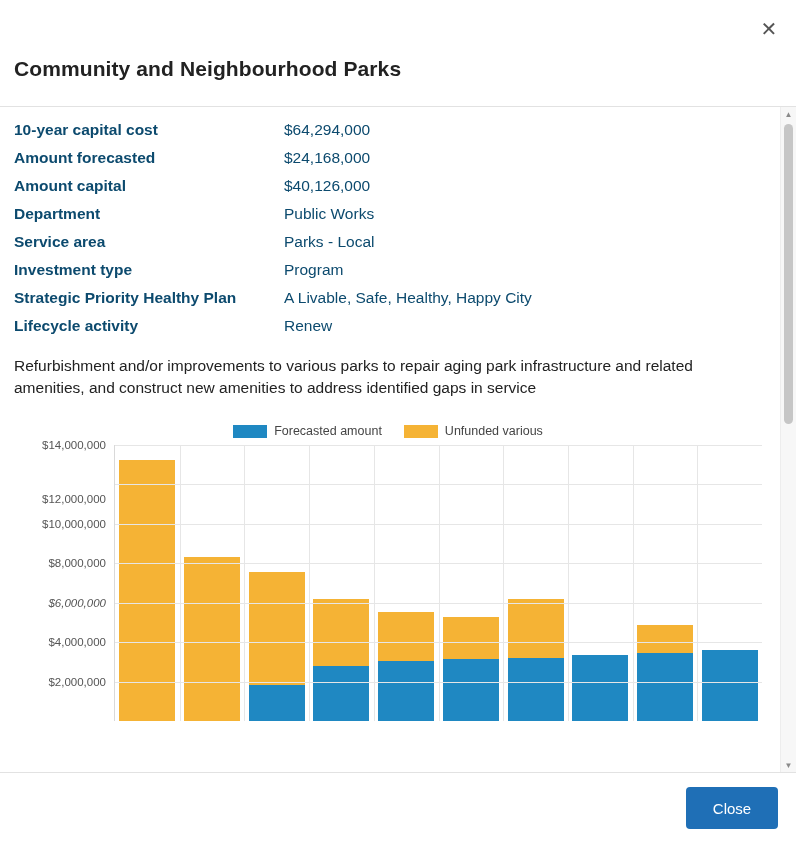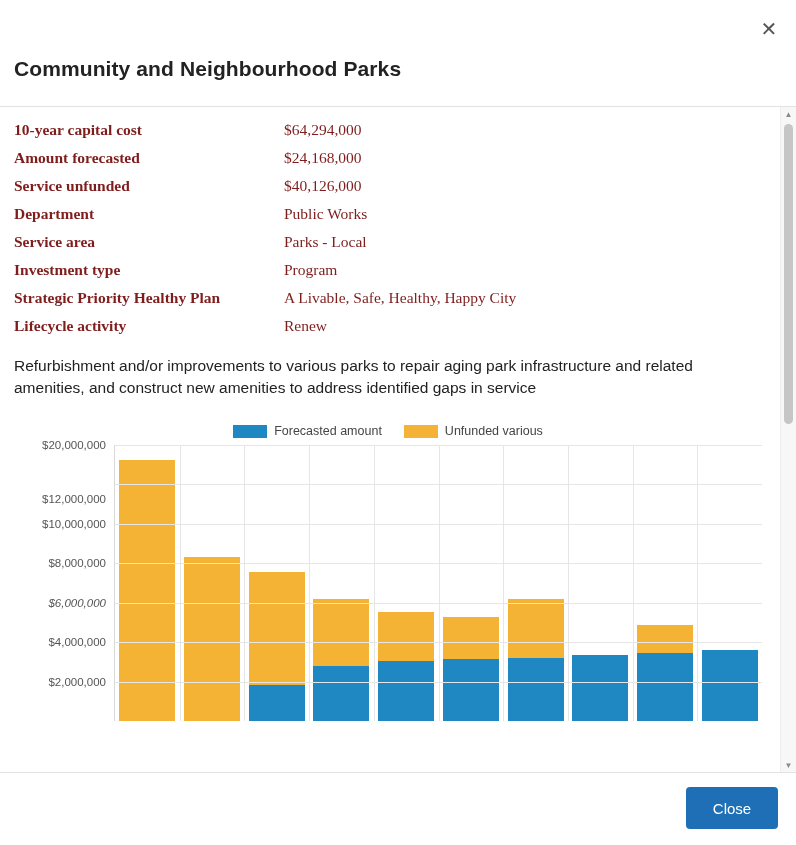--- a/index.html
+++ b/index.html
@@ -96,25 +96,24 @@
     background: #c6c6c6;
     border-radius: 5px;
   }
 
   
   .detail-table {
     border-collapse: collapse;
   }
   .detail-table td {
     font-size: 15.5px;
-    color: #7f1d1d;
+    color: #0c4a6e;
     padding: 0 0 10px 0;
     vertical-align: top;
     line-height: 18px;
-    font-family: Liberation Serif, serif;
   }
   .detail-label {
     font-weight: bold;
     width: 260px;
     padding-right: 10px !important;
   }
   .detail-value {
     font-weight: normal;
     max-width: 300px;
   }
@@ -280,21 +279,21 @@
         <tbody>
           <tr>
             <td class="detail-label">10-year capital cost</td>
             <td class="detail-value">$64,294,000</td>
           </tr>
           <tr>
             <td class="detail-label">Amount forecasted</td>
             <td class="detail-value">$24,168,000</td>
           </tr>
           <tr>
-            <td class="detail-label">Service unfunded</td>
+            <td class="detail-label">Amount capital</td>
             <td class="detail-value">$40,126,000</td>
           </tr>
           <tr>
             <td class="detail-label">Department</td>
             <td class="detail-value">Public Works</td>
           </tr>
           <tr>
             <td class="detail-label">Service area</td>
             <td class="detail-value">Parks - Local</td>
           </tr>
@@ -328,21 +327,21 @@
         </div>
 
         <div class="plot">
           <div class="y-axis-labels" id="y-axis">
               <div class="y-tick" style="top: 236.571px;">$2,000,000</div>
               <div class="y-tick" style="top: 197.143px;">$4,000,000</div>
               <div class="y-tick" style="top: 157.714px; font-style: italic;">$6,000,000</div>
               <div class="y-tick" style="top: 118.286px;">$8,000,000</div>
               <div class="y-tick" style="top: 78.8571px;">$10,000,000</div>
               <div class="y-tick" style="top: 54px;">$12,000,000</div>
-              <div class="y-tick" style="top: 0px;">$20,000,000</div>
+              <div class="y-tick" style="top: 0px;">$14,000,000</div>
             </div>
           <div class="plot-area" id="plot-area">
             <div class="bars" id="bars">
                 <div class="bar-slot">
                   <div class="bar">
                     <div class="seg-unfunded" style="height: 261.214px;"></div>
                   </div>
                 </div>
                 <div class="bar-slot">
                   <div class="bar">

